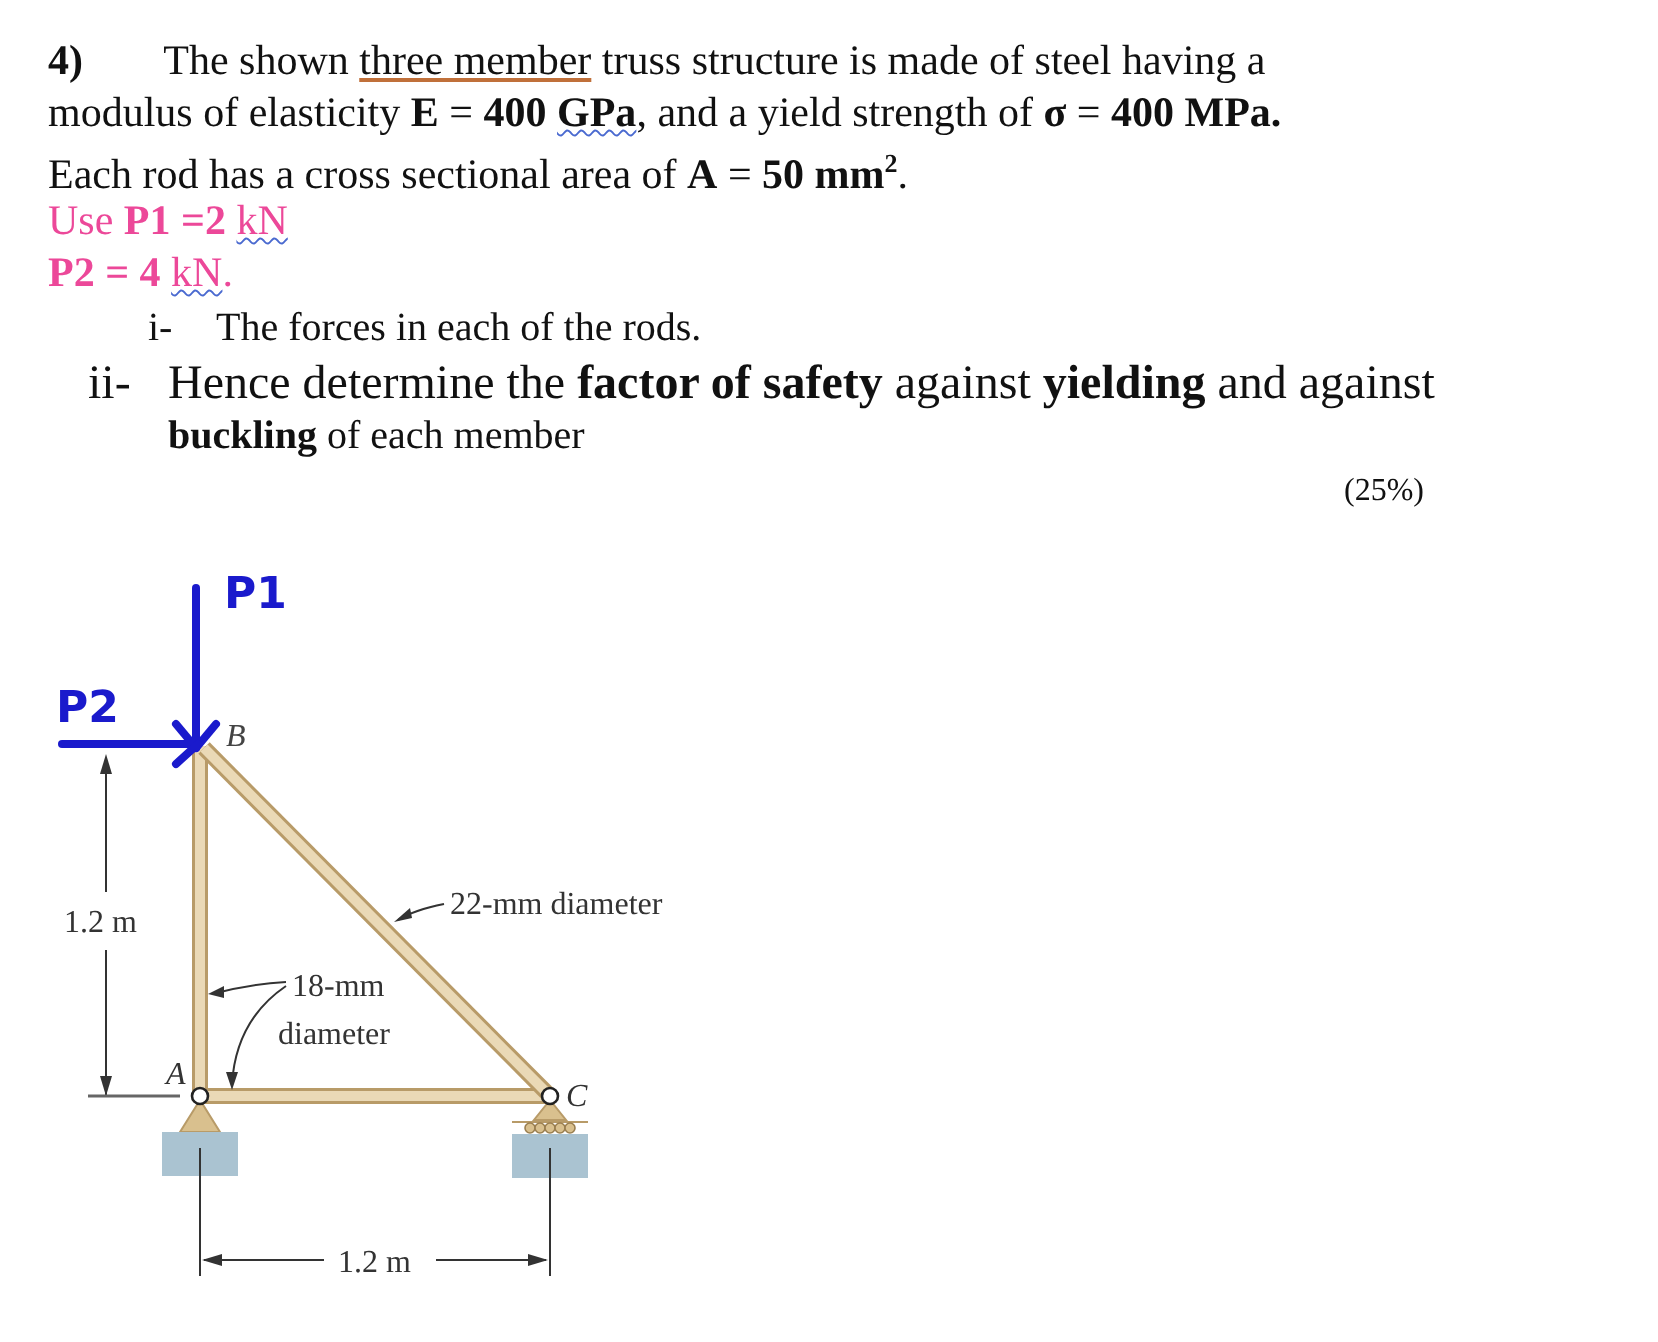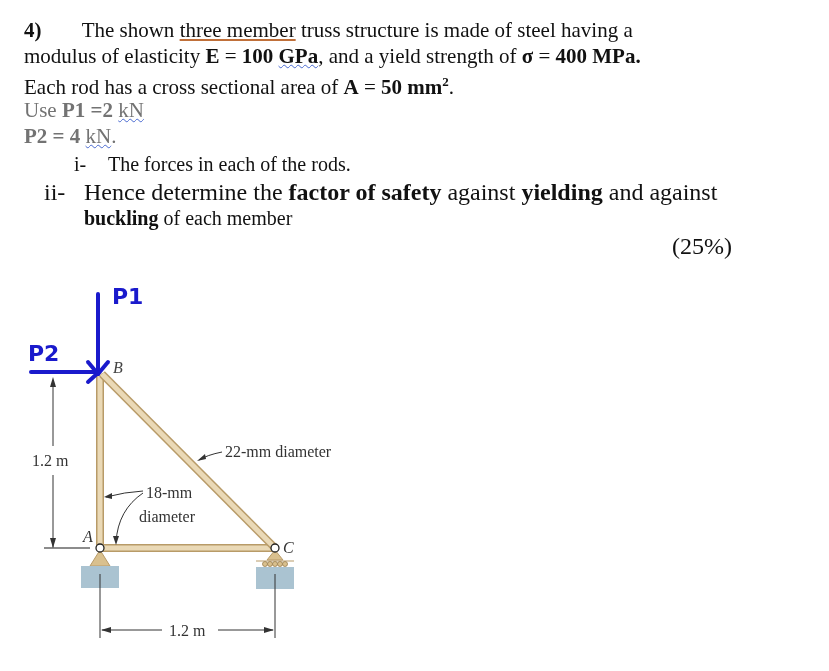--- a/index.html
+++ b/index.html
@@ -1,37 +1,37 @@
 <!DOCTYPE html>
 <html><head>
   <meta charset="utf-8">
   <style>
     html, body { margin: 0; padding: 0; background: #ffffff; }
     body { width: 829px; height: 671px; position: relative; overflow: hidden;
            font-family: "Liberation Serif", serif; color: #111; }
     .line { position: absolute; font-size: 21px; white-space: nowrap; line-height: 24px; }
     .b { font-weight: bold; }
-    .blue { color: #737373; }
+    .blue { color: #ec4899; }
     .ul { text-decoration: underline; text-decoration-color: #c0703a; }
     .squig { text-decoration: underline wavy #4a6ad0; text-decoration-thickness: 1px; }
     #diagram { position: absolute; left: 0; top: 270px; }
     .svgtxt { font-family: "Liberation Serif", serif; }
     .force-label { font-family: "DejaVu Sans", sans-serif; font-weight: bold; fill: #1a1acc; }
   </style>
 </head>
 <body>
 
 <div class="line" style="left:24px; top:18px; width:706px;">
   <span class="b">4)</span>
   <span style="display:inline-block; width:30px;"></span>
   <span>The shown </span><span class="ul">three member</span><span> truss structure is made of steel having a</span>
 </div>
 
 <div class="line" style="left:24px; top:44px;">
-  <span>modulus of elasticity </span><span class="b">E</span><span> = </span><span class="b">100 </span><span class="b squig">GPa</span><span>, and a yield strength of </span><span class="b">σ</span><span> = </span><span class="b">400 MPa.</span>
+  <span>modulus of elasticity </span><span class="b">E</span><span> = </span><span class="b">400 </span><span class="b squig">GPa</span><span>, and a yield strength of </span><span class="b">σ</span><span> = </span><span class="b">400 MPa.</span>
 </div>
 
 <div class="line" style="left:24px; top:70px;">
   <span>Each rod has a cross sectional area of </span><span class="b">A</span><span> = </span><span class="b">50 mm</span><sup class="b" style="font-size:13px;">2</sup><span>.</span>
 </div>
 
 <div class="line blue" style="left:24px; top:98px;">
   <span>Use </span><span class="b">P1</span><span class="b"> =2 </span><span class="squig">kN</span>
 </div>
 
@@ -44,21 +44,21 @@
 </div>
 
 <div class="line" style="left:44px; top:180px; font-size:24px; width:686px;">
   <span style="display:inline-block; width:40px;">ii-</span><span>Hence determine the </span><span class="b">factor of safety</span><span> against </span><span class="b">yielding</span><span> and against</span>
 </div>
 
 <div class="line" style="left:84px; top:206px; font-size:20px;">
   <span class="b">buckling</span><span> of each member</span>
 </div>
 
-<div class="line" style="left:672px; top:234px; font-size:24px;">(25%)</div>
+<div class="line" style="left:672px; top:234px; font-size:16px;">(25%)</div>
 
 <svg id="diagram" width="400" height="401" viewBox="0 270 400 401" xmlns="http://www.w3.org/2000/svg">
 
   <g>
     <line x1="53" y1="380" x2="53" y2="446" stroke="#333" stroke-width="1"></line>
     <line x1="53" y1="475" x2="53" y2="548" stroke="#333" stroke-width="1"></line>
     <polygon points="53,377 50,387 56,387" fill="#333"></polygon>
     <polygon points="53,548 50,538 56,538" fill="#333"></polygon>
     <line x1="44" y1="548" x2="90" y2="548" stroke="#666" stroke-width="1.5"></line>
     <text class="svgtxt" x="32" y="466" font-size="16" fill="#333">1.2 m</text>

